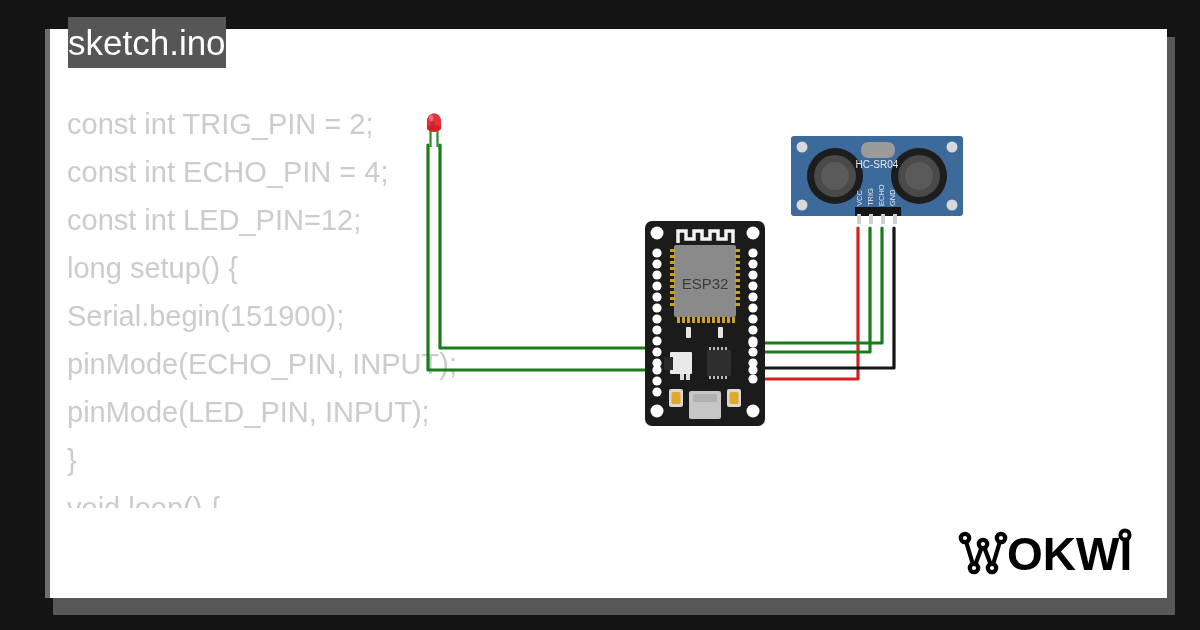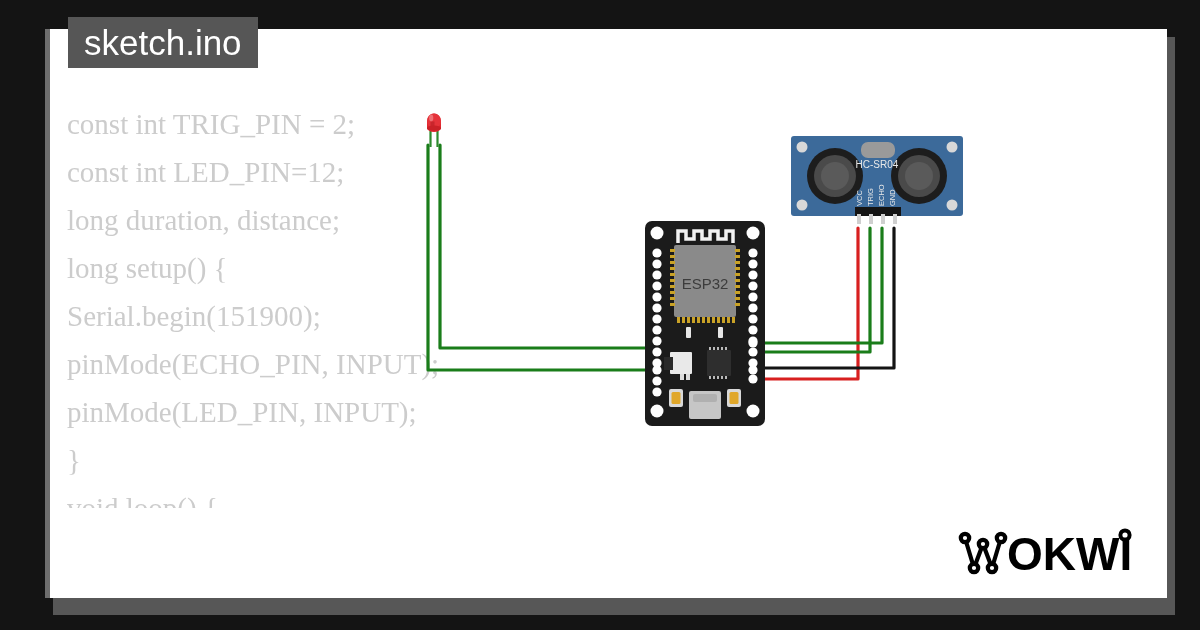--- a/index.html
+++ b/index.html
@@ -27,21 +27,21 @@
   .panel-leftedge {
     position: absolute; left: 45px; top: 29px;
     width: 5px; height: 569px;
     background: #6e6e6e;
   }
 
   
   .tab {
     position: absolute; left: 68px; top: 17px;
     height: 51px;
-    padding: 0 16px;
+    padding: 0 0;
     background: #565656;
     display: flex; align-items: center;
     z-index: 30;
   }
   .tab-label {
     color: #ffffff;
     font-size: 35px;
     line-height: 35px;
     letter-spacing: 0px;
     white-space: nowrap;
@@ -51,21 +51,21 @@
   .code {
     position: absolute; left: 67px; top: 100px;
     width: 520px;
     z-index: 5;
   }
   .code-line {
     color: #cccccc;
     font-size: 29px;
     line-height: 48px;
     white-space: pre;
-    font-family: Liberation Serif, serif;
+    font-family: Liberation Sans, sans-serif;
   }
   .code-line.clipped { height: 24px; overflow: hidden; }
 
   
   .wires { position: absolute; left: 0; top: 0; width: 1200px; height: 630px; z-index: 10; }
 
   
   .led { position: absolute; left: 421px; top: 108px; width: 26px; height: 40px; z-index: 14; }
 
   
@@ -97,22 +97,22 @@
   <div class="panel-shadow"></div>
   <div class="panel"></div>
   <div class="panel-leftedge"></div>
 
   <div class="tab">
     <span class="tab-label">sketch.ino</span>
   </div>
 
   <div class="code">
     <div class="code-line">const int TRIG_PIN = 2;</div>
+    <div class="code-line">const int ECHO_PIN = 4;</div>
     <div class="code-line">const int LED_PIN=12;</div>
-    <div class="code-line">long duration, distance;</div>
     <div class="code-line">long setup() {</div>
     <div class="code-line">Serial.begin(151900);</div>
     <div class="code-line">pinMode(ECHO_PIN, INPUT);</div>
     <div class="code-line">pinMode(LED_PIN, INPUT);</div>
     <div class="code-line">}</div>
     <div class="code-line clipped">void loop() {</div>
   </div>
 
   <svg class="wires" viewBox="0 0 1200 630">
 

